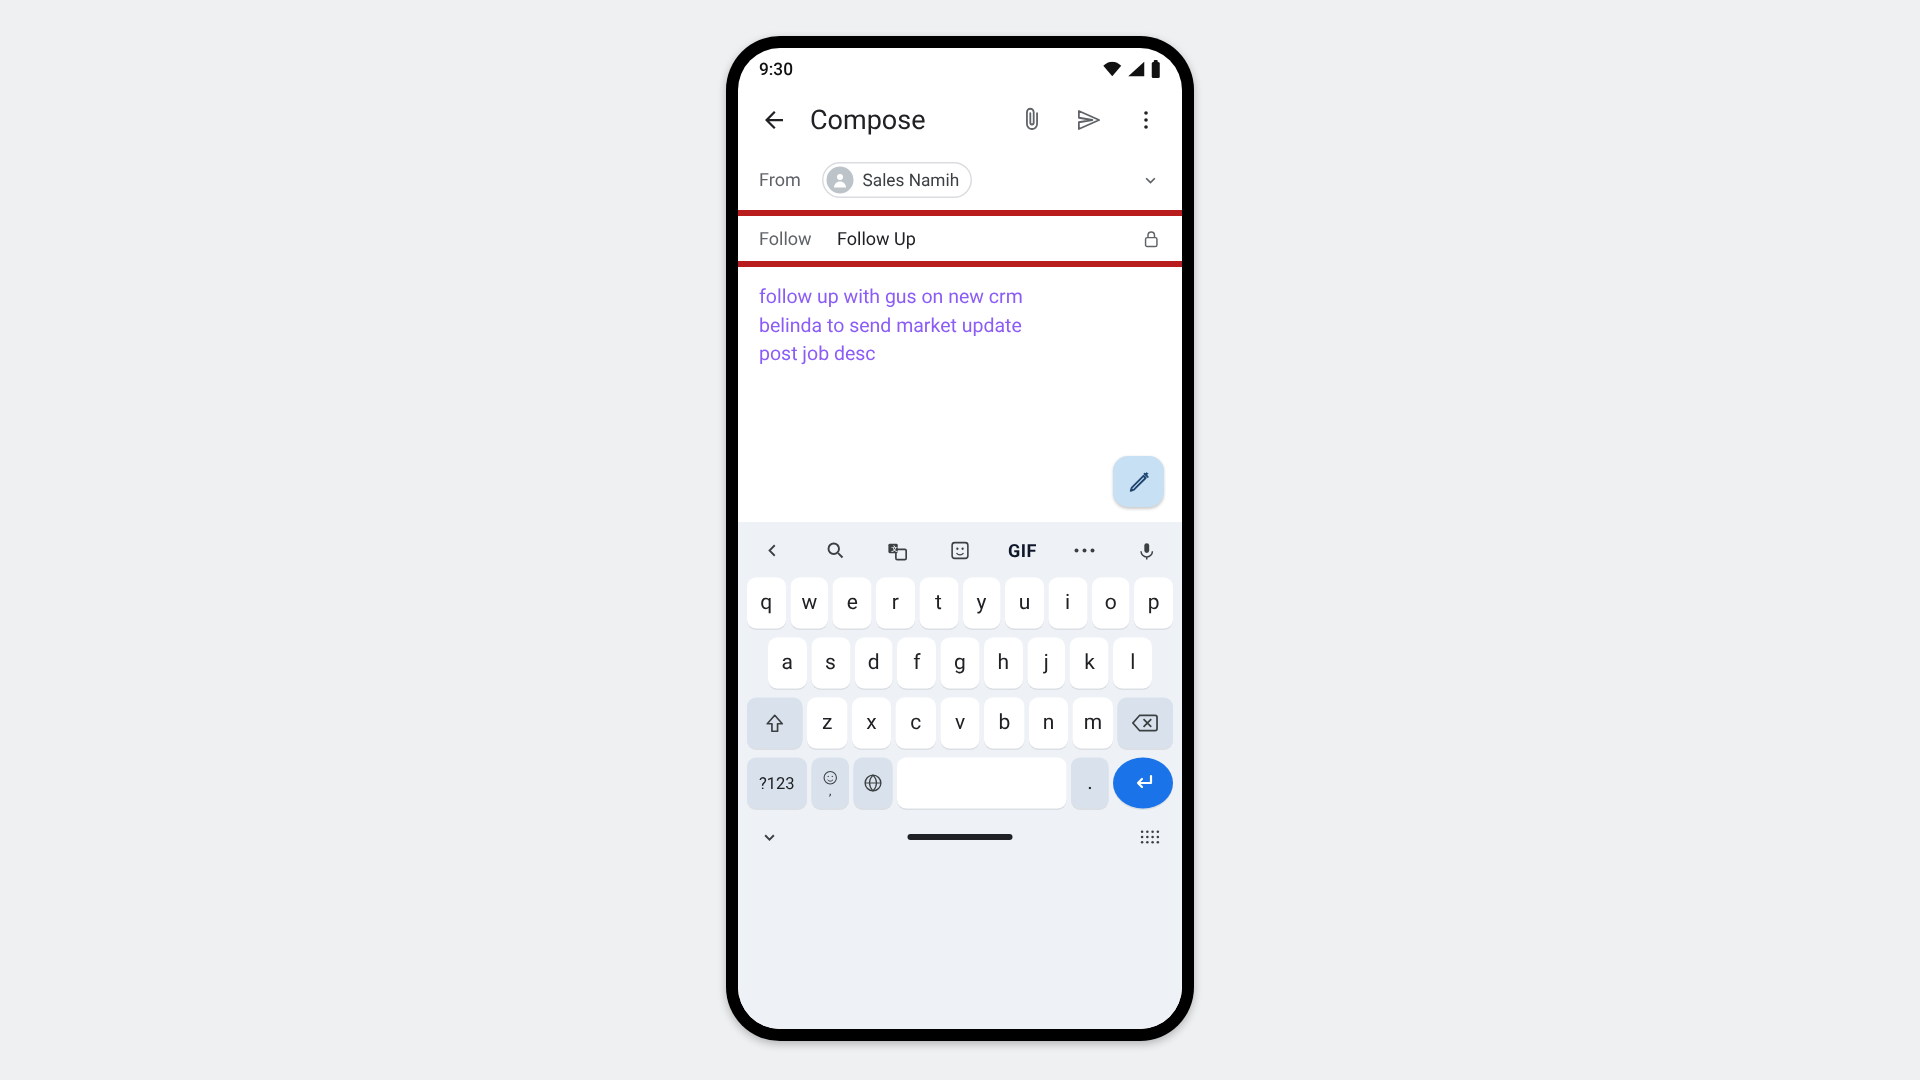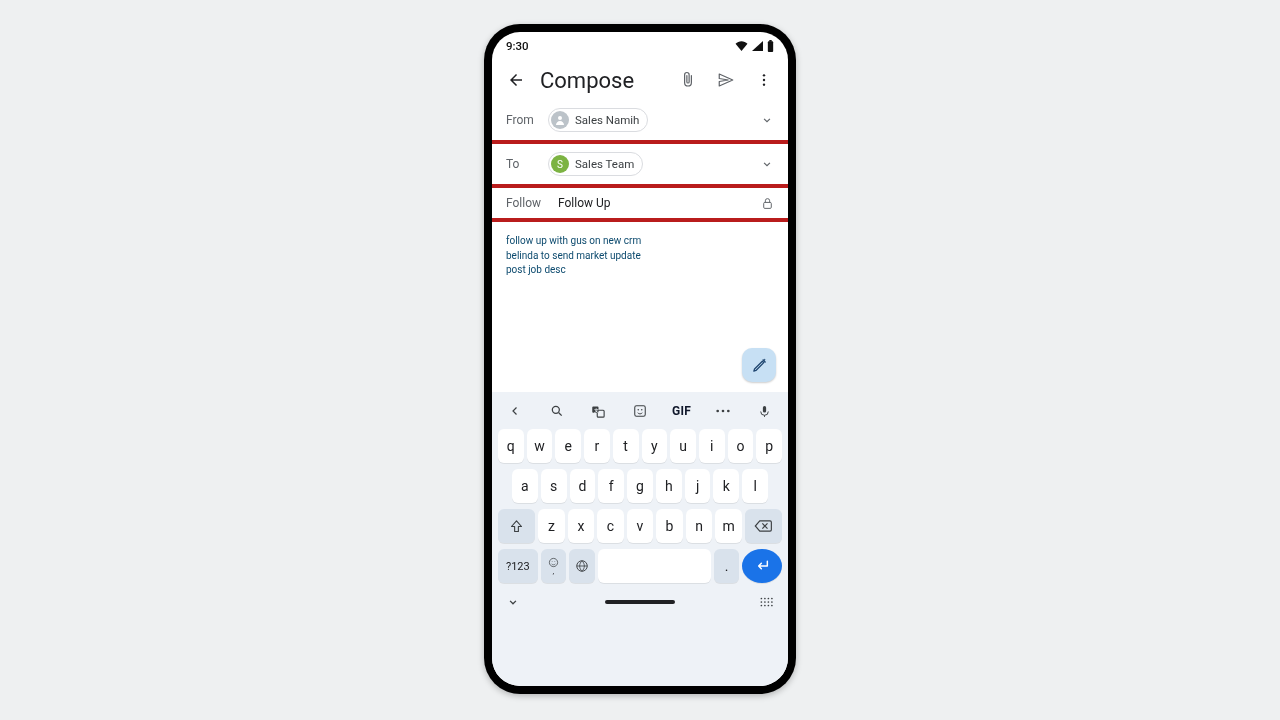--- a/index.html
+++ b/index.html
@@ -13,35 +13,35 @@
   .screen {
     width: 100%; height: 100%; background: #fff; border-radius: 28px; overflow: hidden;
     position: relative; display: flex; flex-direction: column;
   }
   
   .statusbar { height: 28px; display:flex; align-items:center; justify-content:space-between; padding: 0 14px; font-size: 11.5px; font-weight: 500; color:#111; }
   .status-right { display:flex; align-items:center; gap:4px; }
   .notch { position:absolute; top:14px; left:50%; transform:translateX(-50%); width:14px; height:14px; border-radius:50%; background:#000; }
   
   .appbar { height: 40px; display:flex; align-items:center; gap:10px; padding: 0 10px; }
-  .appbar .title { font-size: 22px; color:#202124; font-weight:400; }
+  .appbar .title { font-size: 18px; color:#202124; font-weight:400; }
   .spacer { flex:1; }
   .iconbtn { width:28px; height:28px; display:inline-flex; align-items:center; justify-content:center; color:#5f6368; cursor:pointer; }
   .iconbtn.dark { color:#202124; }
   
   .row { display:flex; align-items:center; padding: 8px 14px; border-bottom: 4px solid #b91c1c; font-size: 12px; color:#5f6368; }
   .row .lbl { width: 42px; }
   .chip { display:inline-flex; align-items:center; gap:6px; border:1px solid #dadce0; border-radius: 14px; padding: 2px 8px 2px 2px; font-size: 11.5px; color:#3c4043; }
   .chip .avatar { width:18px; height:18px; border-radius:50%; background:#bcc3c9; display:inline-flex; align-items:center; justify-content:center; font-size:10px; color:#fff; }
   .chip .avatar.green { background:#7cb342; }
   .row .expand { margin-left:auto; color:#5f6368; }
   .subject-val { color:#202124; }
   .lock { margin-left:auto; color:#5f6368; }
   
-  .body-area { flex: 0 0 auto; padding: 12px 14px 4px; font-size: 10px; line-height: 1.45; color:#0c4a6e; height: 170px; position:relative; }
+  .body-area { flex: 0 0 auto; padding: 12px 14px 4px; font-size: 13px; line-height: 1.45; color:#8b5cf6; height: 170px; position:relative; }
   .fab {
     position:absolute; right:12px; bottom:10px; width:34px; height:34px;
     border-radius:10px; background:#c7e0f4; display:flex; align-items:center; justify-content:center;
     box-shadow: 0 1px 2px rgba(0,0,0,0.2);
   }
   
   .kbd { background:#eef2f7; flex:1; display:flex; flex-direction:column; padding: 4px 4px 0; }
   .kbd-toolbar { height:30px; display:flex; align-items:center; justify-content:space-between; padding: 0 6px; }
   .kbd-toolbar .tb { width:26px; height:26px; display:inline-flex; align-items:center; justify-content:center; color:#0f172a; font-size:12px; font-weight:600; }
   .krow { display:flex; gap:3px; margin: 3px 2px; }
@@ -127,32 +127,20 @@
           </span>
           <span>Sales Namih</span>
         </span>
         <span class="expand">
           <svg width="14" height="14" viewBox="0 0 24 24">
               <path d="M7 10l5 5 5-5" fill="none" stroke="currentColor" stroke-width="2"></path>
             </svg>
         </span>
       </div>
 
-      <div class="row">
-        <span class="lbl">To</span>
-        <span class="chip">
-          <span class="avatar green">S</span>
-          <span>Sales Team</span>
-        </span>
-        <span class="expand">
-          <svg width="14" height="14" viewBox="0 0 24 24">
-              <path d="M7 10l5 5 5-5" fill="none" stroke="currentColor" stroke-width="2"></path>
-            </svg>
-        </span>
-      </div>
 
       <div class="row">
         <span class="lbl" style="width:52px">Follow</span>
         <span class="subject-val">Follow Up</span>
         <span class="lock">
           <svg width="13" height="13" viewBox="0 0 24 24">
               <rect x="5" y="10" width="14" height="11" rx="2" fill="none" stroke="currentColor" stroke-width="1.8"></rect>
               <path d="M8 10V7a4 4 0 018 0v3" fill="none" stroke="currentColor" stroke-width="1.8"></path>
             </svg>
         </span>

